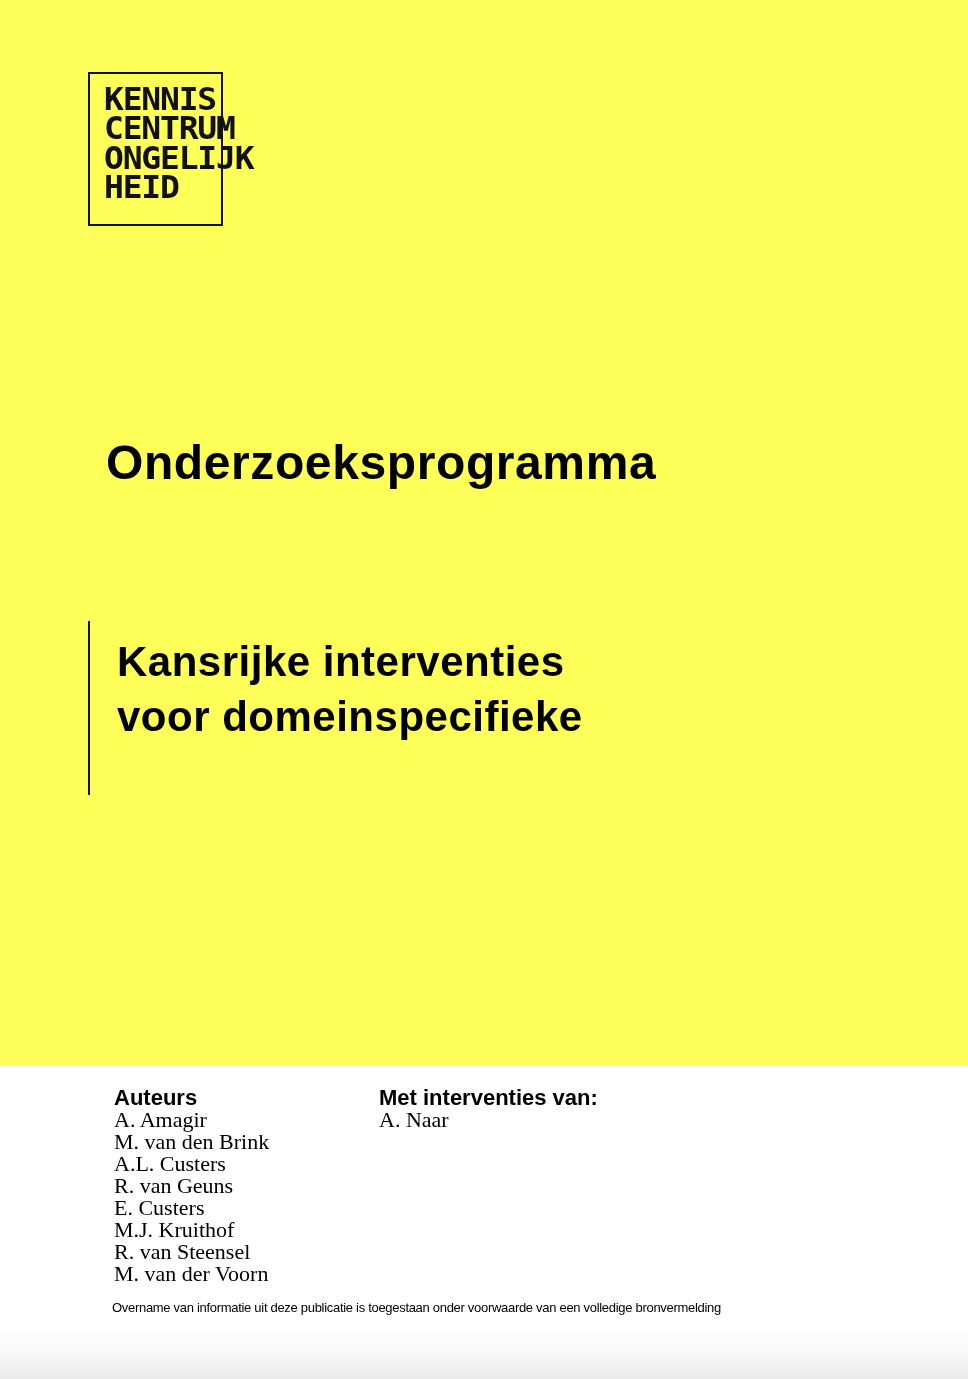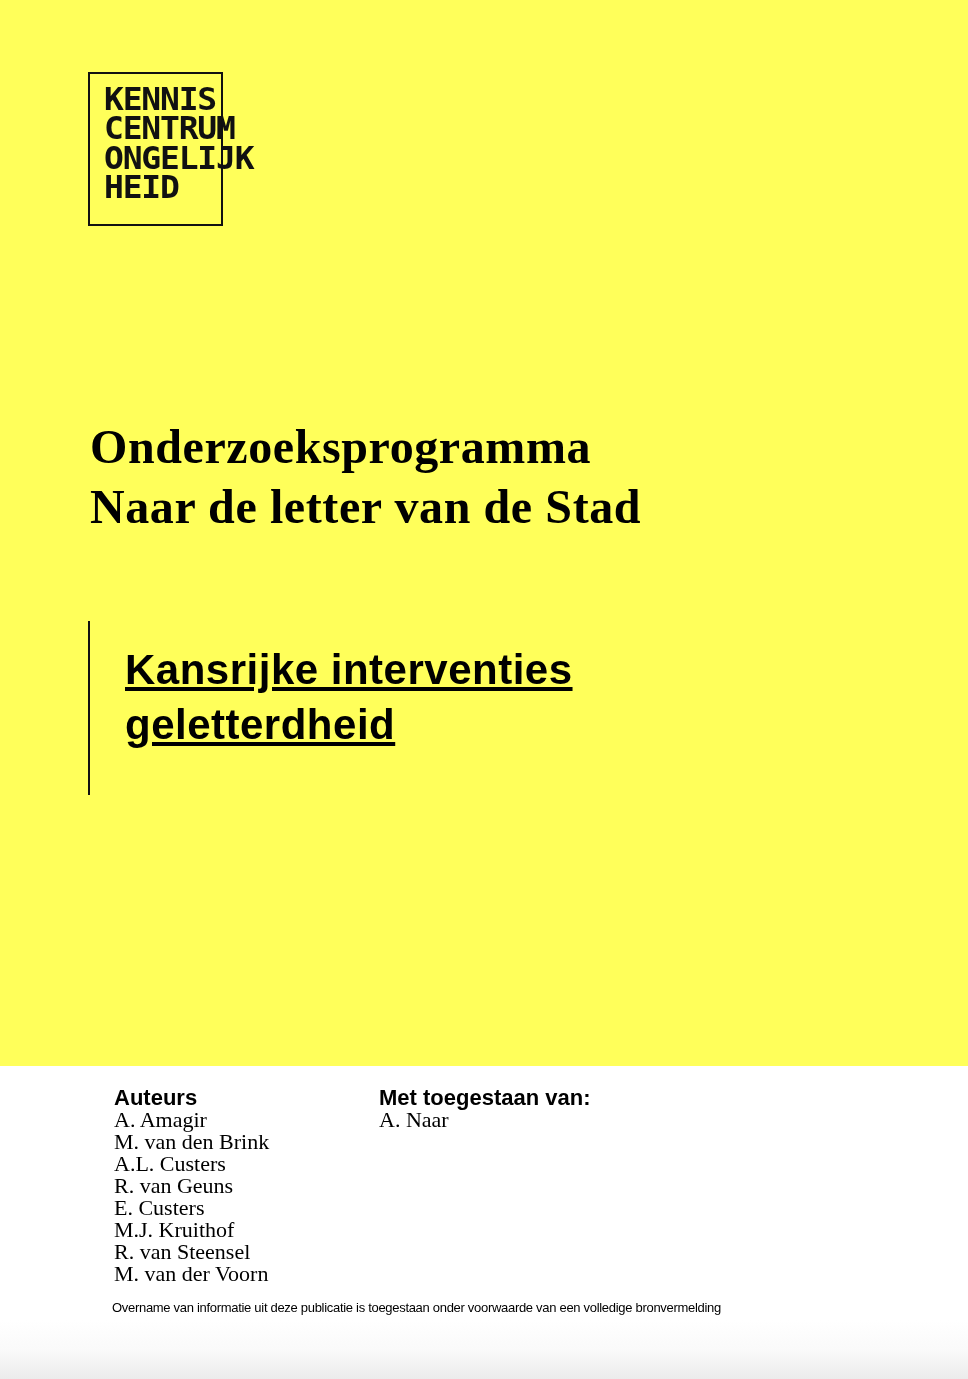--- a/index.html
+++ b/index.html
@@ -108,44 +108,43 @@
 
 <div class="cover">
   <div class="logo"></div>
   <div class="logo-text">
     <span class="logo-line">KENNIS</span>
     <span class="logo-line">CENTRUM</span>
     <span class="logo-line">ONGELIJK</span>
     <span class="logo-line">HEID</span>
   </div>
 
-  <h1 class="title" style="margin:0;font-family:Liberation Serif, serif;">
+  <h1 class="title" style="margin:16px;">
     <span class="title-line">Onderzoeksprogramma</span>
-    <span class="title-line">Naar de letter van de Stad</span>
   </h1>
 
   <div class="subtitle-bar"></div>
-  <h2 class="subtitle" style="margin:12px;text-decoration:underline;">
+  <h2 class="subtitle" style="margin:4px;">
     <span class="subtitle-line">Kansrijke interventies</span>
-    <span class="subtitle-line">geletterdheid</span>
+    <span class="subtitle-line">voor domeinspecifieke</span>
   </h2>
 </div>
 
 <div class="credits authors">
   <span class="heading">Auteurs</span>
   <span class="name">A. Amagir</span>
   <span class="name">M. van den Brink</span>
   <span class="name">A.L. Custers</span>
   <span class="name">R. van Geuns</span>
   <span class="name">E. Custers</span>
   <span class="name">M.J. Kruithof</span>
   <span class="name">R. van Steensel</span>
   <span class="name">M. van der Voorn</span>
 </div>
 
 <div class="credits contrib">
-  <span class="heading">Met toegestaan van:</span>
+  <span class="heading">Met interventies van:</span>
   <span class="name">A. Naar</span>
 </div>
 
 <div class="disclaimer">Overname van informatie uit deze publicatie is toegestaan onder voorwaarde van een volledige bronvermelding</div>
 
 <div class="bottom-fade"></div>
 
 </body></html>

